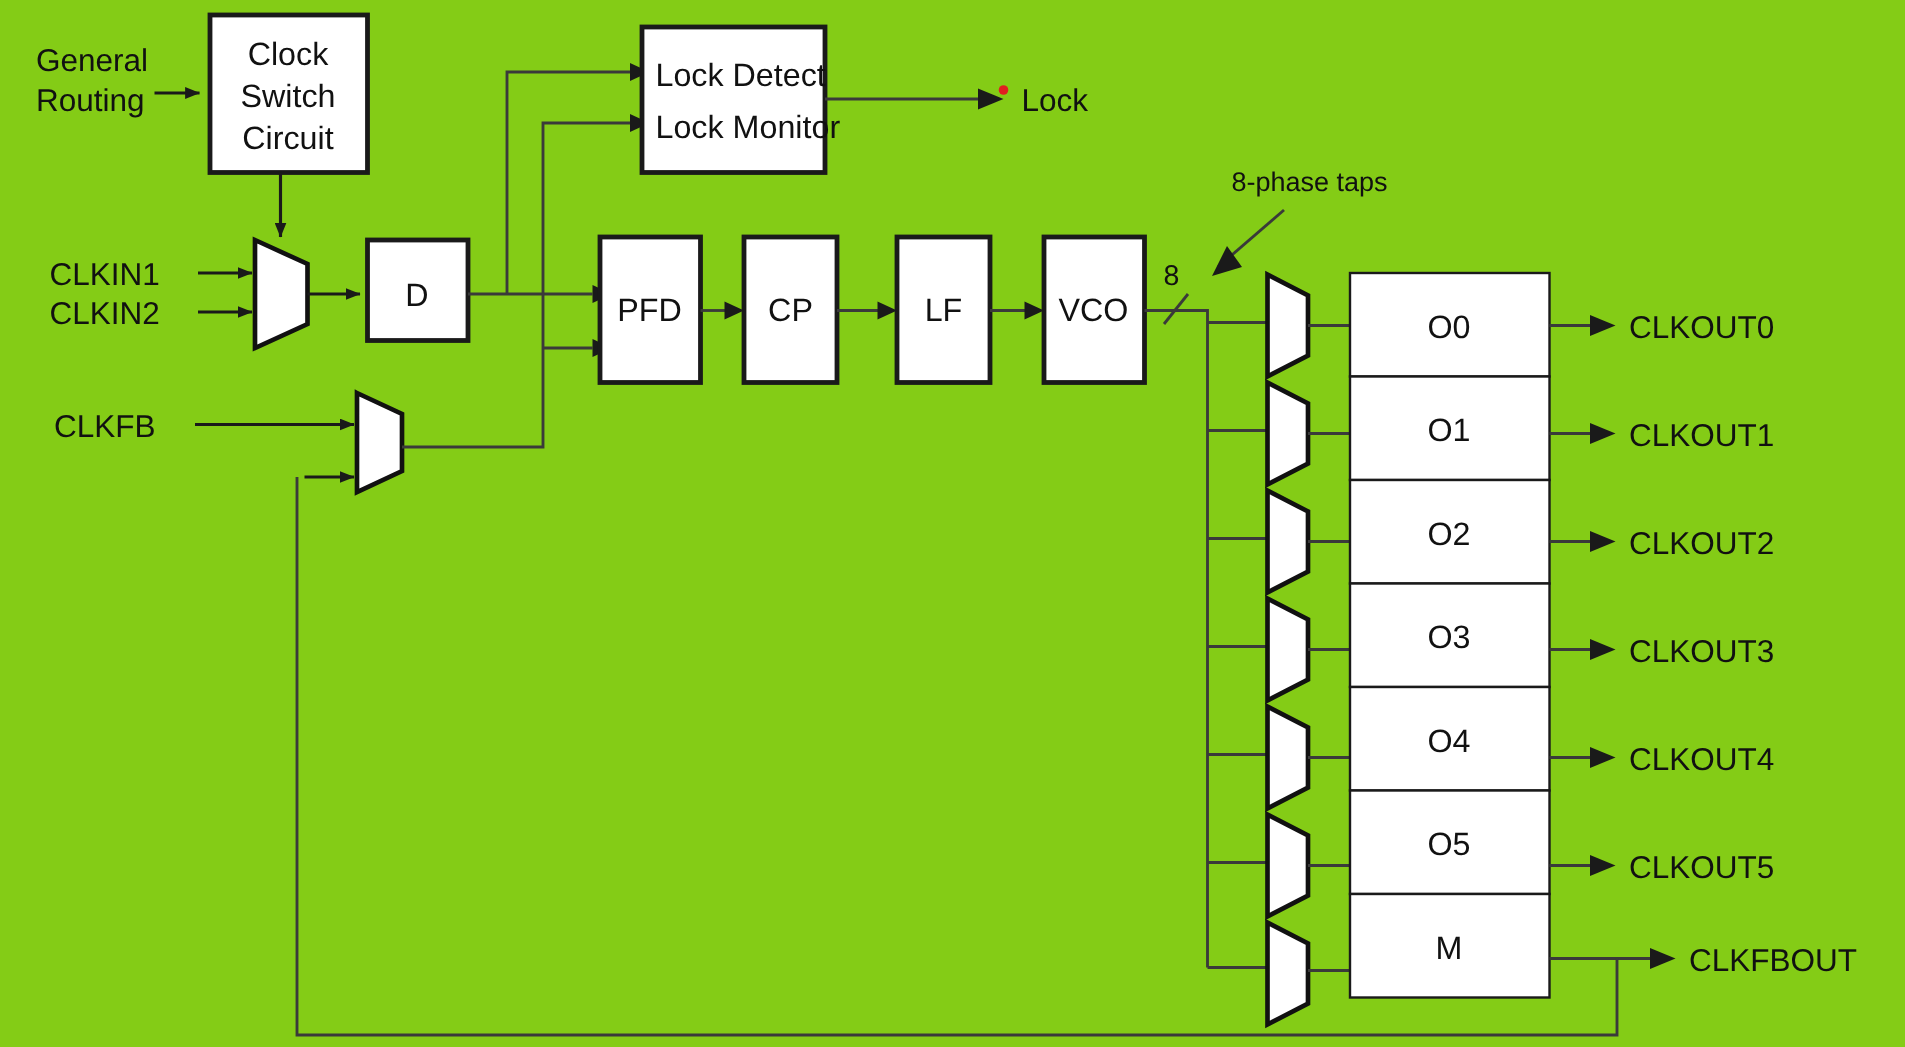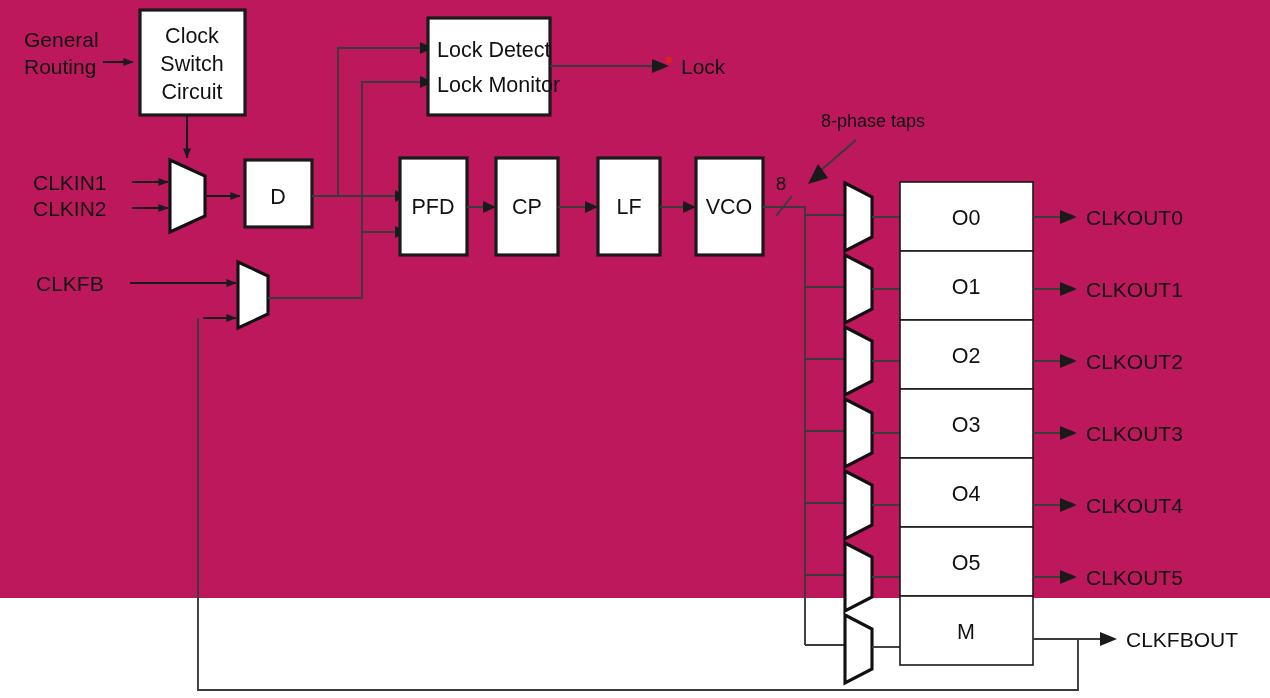--- a/index.html
+++ b/index.html
@@ -1,18 +1,18 @@
 <!DOCTYPE html>
 <html><head>
 <meta charset="utf-8">
 <style>
   html,body{margin:0;padding:0;background:#ffffff;}
   body{width:1270px;height:698px;overflow:hidden;
        font-family:"Liberation Sans","DejaVu Sans",sans-serif;}
-  #diagram-root{position:relative;width:1270px;height:598px;background:#be185d;}
+  #diagram-root{position:relative;width:1270px;height:698px;background:#84cc16;}
   svg{display:block;}
   .blk{fill:#ffffff;stroke:#1a1a1a;}
   .blk-thick{stroke-width:3.2;}
   .blk-thin{stroke-width:1.6;}
   .wire{stroke:#1a1a1a;stroke-width:2.1;fill:none;}
   .wire-thin{stroke:#3a3a3a;stroke-width:1.9;fill:none;}
   .mux{fill:#ffffff;stroke:#111111;stroke-width:3.1;stroke-linejoin:miter;}
   .lbl{font-family:"Liberation Sans","DejaVu Sans",sans-serif;
        fill:#111111;font-size:21px;}
   .lbl-blk{font-size:21.5px;}

